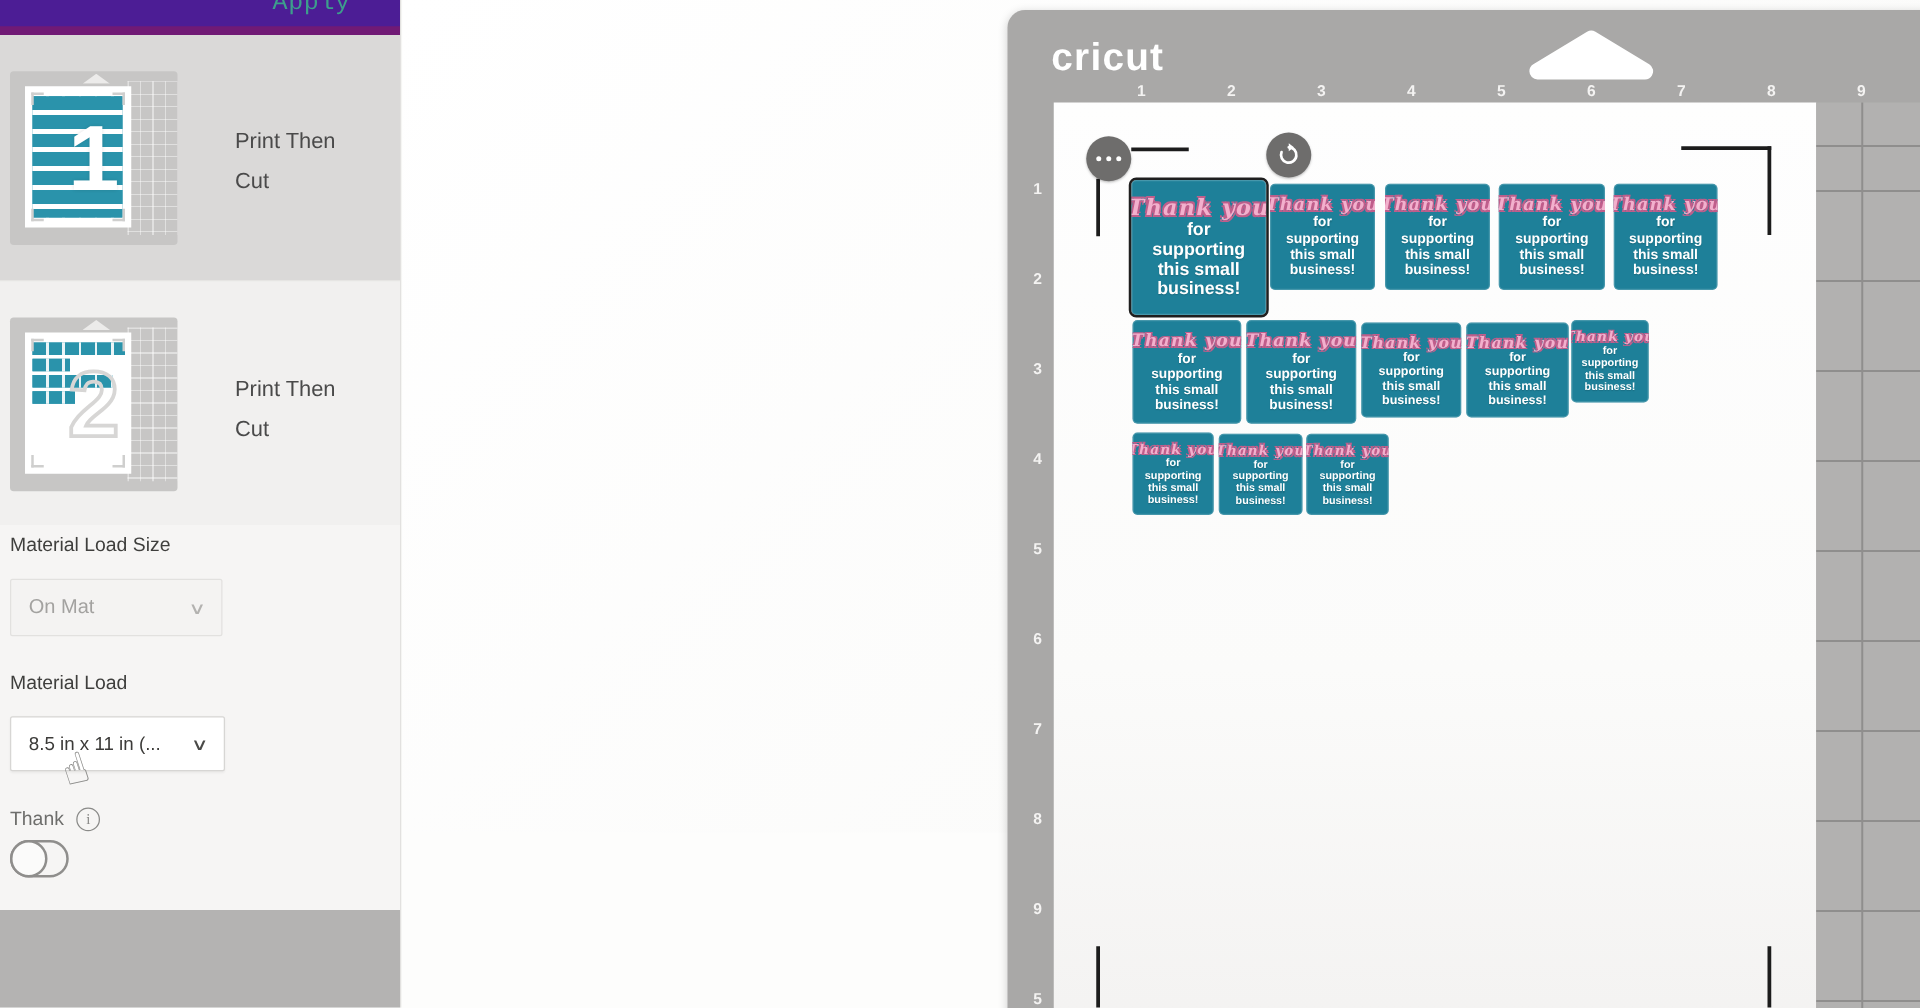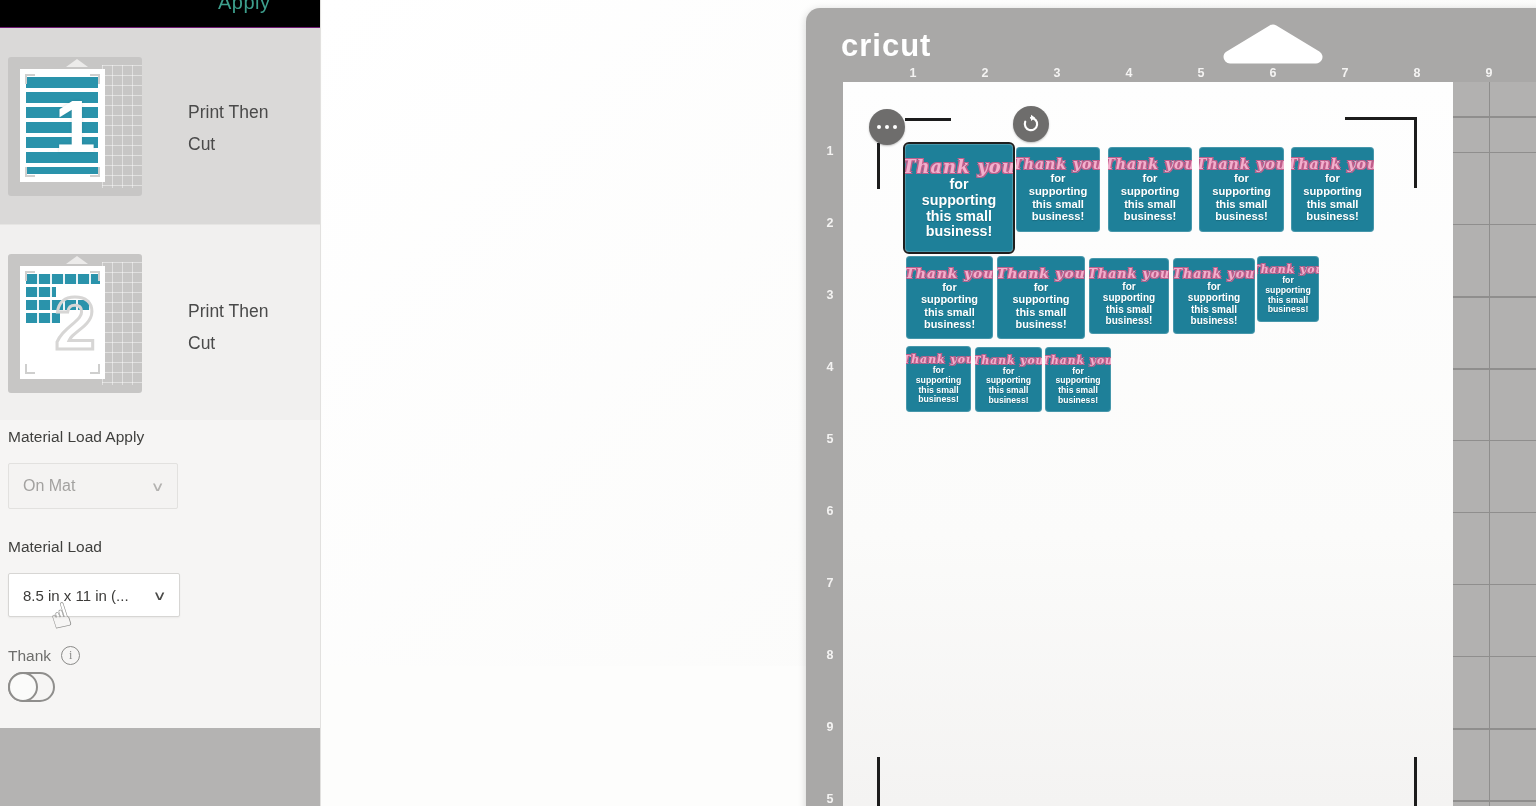--- a/index.html
+++ b/index.html
@@ -2,22 +2,22 @@
 <html><head>
 <meta charset="utf-8">
 <style>
   * { margin:0; padding:0; box-sizing:border-box; }
   html,body { width:1536px; height:806px; overflow:hidden; background:#fdfdfc;
               font-family:"Liberation Sans", sans-serif; }
 
   
   .sidebar { position:absolute; left:0; top:0; width:321px; height:806px;
              background:#f6f5f4; border-right:1px solid #e2e1df; }
-  .apply-bar { position:relative; height:28px; background:#000000;
-               border-bottom:1px solid #701a75; overflow:hidden; }
+  .apply-bar { position:relative; height:28px; background:#4c1d95;
+               border-bottom:7px solid #701a75; overflow:hidden;font-family:Liberation Mono, monospace; }
   .apply-btn { position:absolute; left:218px; top:-9px; font-size:20px;
                color:#3d9e8c; font-weight:400; letter-spacing:.5px; }
 
   .mat-item { position:relative; height:196px; width:100%; }
   .mat-item.sel { background:#dad9d8; }
   .mat-item.unsel { background:#f1f0ef; border-top:1px solid #e6e5e3; }
   .mat-label { position:absolute; left:188px; top:68px; font-size:17.5px;
                color:#4a4a4a; line-height:32px; width:110px; }
   .mat-item.unsel .mat-label { top:70px; }
 
@@ -165,21 +165,21 @@
         <div class="t-corner tl"></div>
         <div class="t-corner tr"></div>
         <div class="t-corner bl"></div>
         <div class="t-corner br"></div>
       </div>
       <div class="t-num outline">2</div>
     </div>
     <div class="mat-label">Print Then Cut</div>
   </div>
 
-  <div class="side-label" style="top:428px">Material Load Apply</div>
+  <div class="side-label" style="top:428px">Material Load Size</div>
 
   <div class="dropdown dd-loadtype">
     <span>On Mat</span>
     <span class="chev">∨</span>
   </div>
 
   <div class="side-label" style="top:538px">Material Load</div>
 
   <div class="dropdown dd-size">
     <span>8.5 in x 11 in (...</span>

